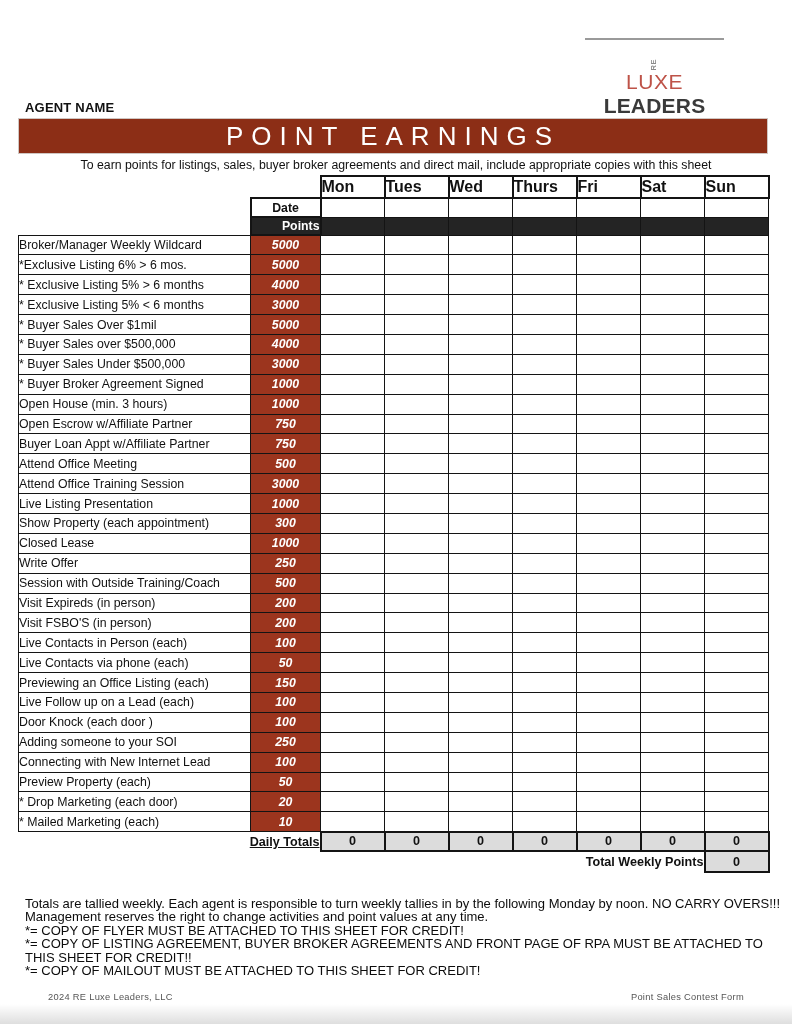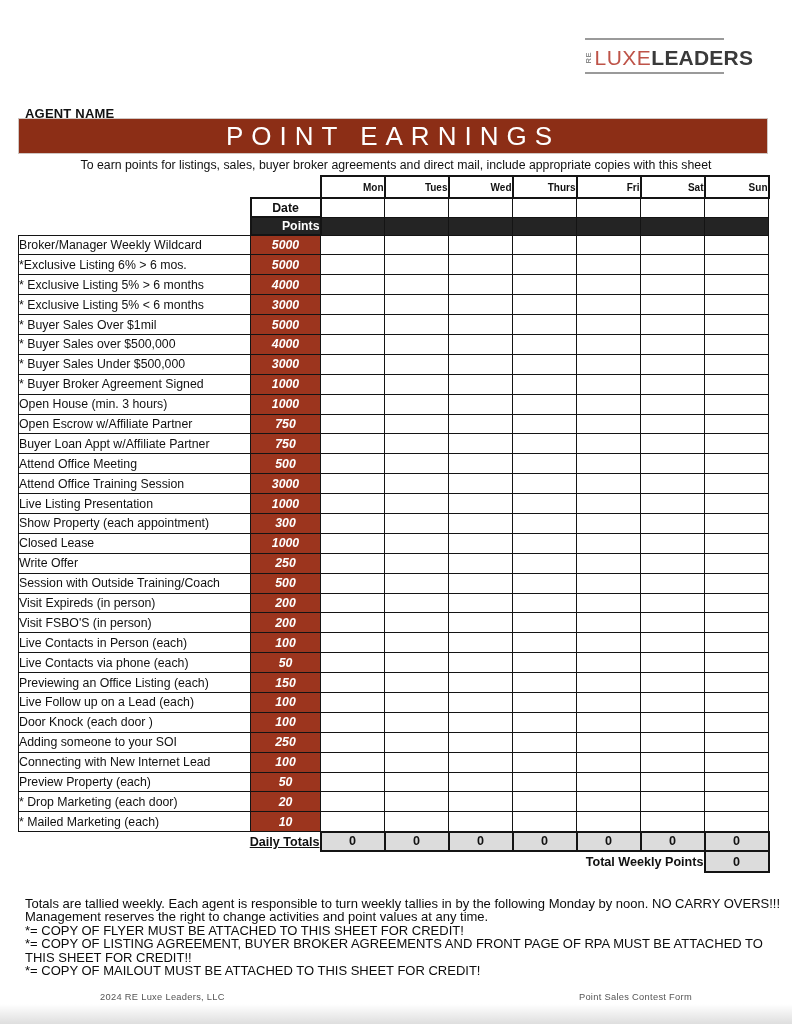--- a/index.html
+++ b/index.html
@@ -2,55 +2,55 @@
 <html><head>
 <meta charset="utf-8">
 <style>
   html,body{margin:0;padding:0;background:#fff;}
   .page{position:relative;width:792px;height:1024px;background:#ffffff;
         font-family:"Liberation Sans",sans-serif;color:#111;overflow:hidden;}
 
   
   .logo{position:absolute;top:38px;left:585px;width:139px;}
   .logo-line{height:2px;background:#9a9a9a;}
-  .logo-text{display:flex;align-items:center;padding:6px 0 3px 0;}
+  .logo-text{display:flex;align-items:center;padding:19px 0 3px 0;flex-direction:column;}
   .logo-re{writing-mode:vertical-rl;transform:rotate(180deg);font-size:7.5px;font-weight:bold;
            color:#8b8b8b;letter-spacing:.5px;line-height:1;margin-right:2px;}
   .logo-luxe{font-size:21px;color:#be5348;letter-spacing:.5px;line-height:1.1;}
   .logo-leaders{font-size:21px;color:#3a3a3a;font-weight:bold;letter-spacing:.2px;line-height:1.1;}
 
-  .agent-name{position:absolute;top:106px;left:25px;font-size:13px;font-weight:bold;letter-spacing:.2px;}
+  .agent-name{position:absolute;top:100px;left:25px;font-size:13px;font-weight:bold;letter-spacing:.2px;}
 
   
   .banner{position:absolute;top:118px;left:18px;width:750px;height:36px;background:#8C2E16;
           border:1px solid #cfc6c2;box-sizing:border-box;display:flex;align-items:center;justify-content:center;}
   .banner span{color:#ffffff;font-size:26px;letter-spacing:8px;font-weight:300;}
 
   .subtitle{position:absolute;top:158px;left:0;width:792px;text-align:center;font-size:12.3px;}
 
   
   .points-table{position:absolute;top:175px;left:18px;width:750px;border-collapse:collapse;
                 table-layout:fixed;font-size:12.3px;}
   .points-table td,.points-table th{padding:0;vertical-align:middle;}
   .noborder{border:none;background:transparent;}
-  .day-head{border:2px solid #141414;font-weight:bold;font-size:10px;text-align:right;height:20px;margin-top:39px;}
+  .day-head{border:2px solid #141414;font-weight:bold;font-size:16px;text-align:left;height:20px;margin-top:39px;}
   .label-cell{border:2px solid #141414;font-weight:bold;text-align:center;height:17px;}
   .day-cell{border:1.6px solid #141414;background:#fff;height:17px;}
   .points-head{border:2px solid #141414;background:#242424;color:#fff;font-weight:bold;text-align:right;height:16px;}
   .points-black{background:#242424;border:1.6px solid #141414;}
   .activity-cell{border:1.6px solid #141414;padding:0 0 0 5px;height:18.9px;white-space:nowrap;overflow:hidden;}
   .points-cell{border:1.6px solid #141414;background:#9C351E;color:#fff;font-weight:bold;text-align:center;font-style:italic;}
   .totals-label{border:none;text-align:right;font-weight:bold;padding-right:7px;font-size:12.6px;height:19px;text-decoration:underline;}
   .total-cell{border:2px solid #141414;background:#dcdcdc;font-weight:bold;text-align:center;font-size:12.6px;}
   .weekly-label{border:none;text-align:right;font-weight:bold;padding-right:7px;font-size:12.6px;height:20px;}
 
   
   .notes{position:absolute;top:897px;left:25px;font-size:13px;line-height:13.4px;color:#0c0c0c;}
   .page-footer{position:absolute;top:992px;left:0;width:792px;display:flex;justify-content:space-between;
-               padding:0 100px;box-sizing:border-box;font-size:9.3px;color:#555;letter-spacing:.3px;}
+               padding:0 48px;box-sizing:border-box;font-size:9.3px;color:#555;letter-spacing:.3px;}
   .page-bottom-edge{position:absolute;bottom:0;left:0;width:100%;height:20px;
                background:linear-gradient(to bottom,rgba(0,0,0,0),rgba(0,0,0,0.13));}
 </style>
 </head>
 <body>
 
 <div class="page">
 
   <div class="logo">
     <div class="logo-line"></div>

